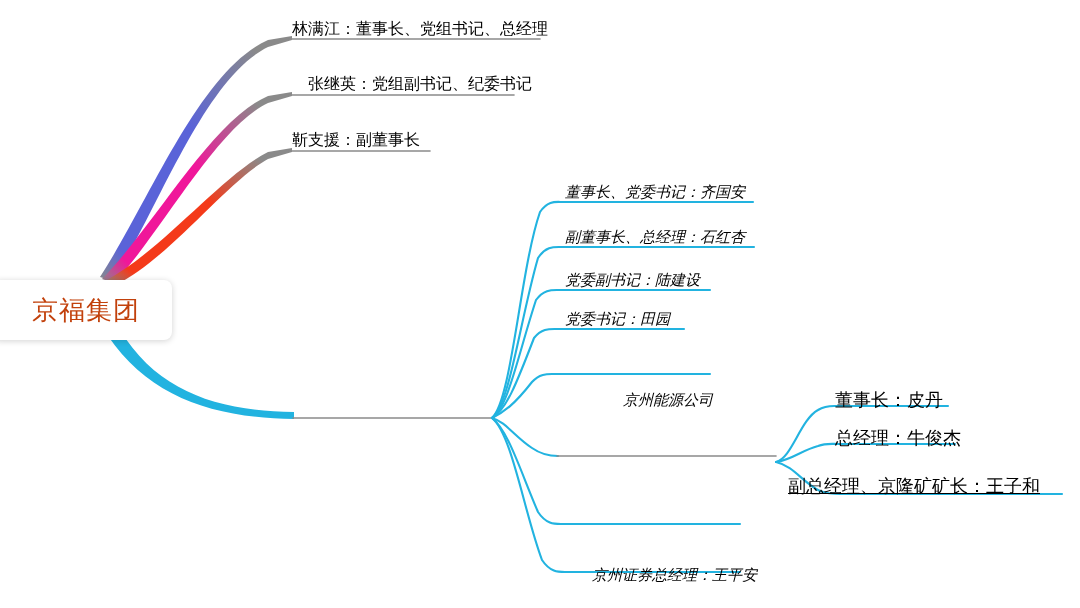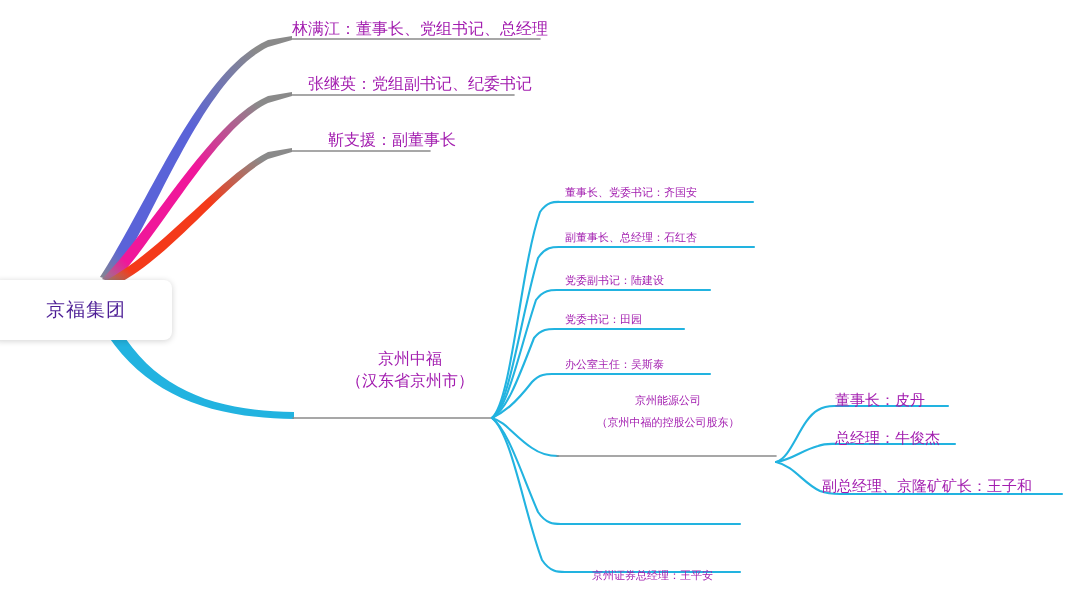--- a/index.html
+++ b/index.html
@@ -37,46 +37,47 @@
     height: 60px;
     background: #ffffff;
     border-radius: 8px;
     box-shadow: 0 1px 6px rgba(0,0,0,0.18);
     display: flex;
     align-items: center;
     justify-content: center;
     z-index: 5;
   }
   .root-node .root-label {
-    font-size: 19px;
-    color: #4c1d95;
+    font-size: 26px;
+    color: #c2410c;
     letter-spacing: 1px;
     padding-left: 8px;
   }
 
   
   .node {
     position: absolute;
     white-space: nowrap;
-    color: #a21caf;
+    color: #000000;
     z-index: 4;
   }
   .node .line {
     display: block;
   }
   .node-l1 {
     font-size: 16px;
     line-height: 22px;
   }
   .node-l2 {
-    font-size: 11px;
+    font-size: 15px;
     line-height: 22px;
+    font-style: italic;
   }
   .node-l3 {
-    font-size: 15px;
+    font-size: 18px;
     line-height: 22px;
   }
   .node-center {
     text-align: center;
   }
 </style>
 </head>
 <body>
 
 <div id="canvas">
@@ -146,64 +147,56 @@
   </div>
 
   <div class="node node-l1" style="left:292px; top:18px;">
     <span class="line">林满江：董事长、党组书记、总经理</span>
   </div>
 
   <div class="node node-l1" style="left:308px; top:73px;">
     <span class="line">张继英：党组副书记、纪委书记</span>
   </div>
 
-  <div class="node node-l1" style="left:292px; top:129px;margin-left:36px;">
+  <div class="node node-l1" style="left:292px; top:129px;">
     <span class="line">靳支援：副董事长</span>
   </div>
 
-  <div class="node node-l1 node-center" style="left:325px; top:348px; width:170px;">
-    <span class="line">京州中福</span>
-    <span class="line">（汉东省京州市）</span>
-  </div>
 
   <div class="node node-l2" style="left:565px; top:181px;">
     <span class="line">董事长、党委书记：齐国安</span>
   </div>
 
   <div class="node node-l2" style="left:565px; top:269px;">
     <span class="line">党委副书记：陆建设</span>
   </div>
 
   <div class="node node-l2" style="left:565px; top:226px;">
     <span class="line">副董事长、总经理：石红杏</span>
   </div>
 
   <div class="node node-l2" style="left:565px; top:308px;">
     <span class="line">党委书记：田园</span>
   </div>
 
-  <div class="node node-l2" style="left:565px; top:353px;">
-    <span class="line">办公室主任：吴斯泰</span>
-  </div>
 
   <div class="node node-l2 node-center" style="left:560px; top:389px; width:216px;">
     <span class="line">京州能源公司</span>
-    <span class="line">（京州中福的控股公司股东）</span>
   </div>
 
 
   <div class="node node-l2" style="left:592px; top:564px;">
     <span class="line">京州证券总经理：王平安</span>
   </div>
 
   <div class="node node-l3" style="left:835px; top:389px;">
     <span class="line">董事长：皮丹</span>
   </div>
 
   <div class="node node-l3" style="left:835px; top:427px;">
     <span class="line">总经理：牛俊杰</span>
   </div>
 
-  <div class="node node-l3" style="left:822px; top:475px;">
+  <div class="node node-l3" style="left:788px; top:475px;text-decoration:underline;">
     <span class="line">副总经理、京隆矿矿长：王子和</span>
   </div>
 
 </div>
 
 </body></html>

